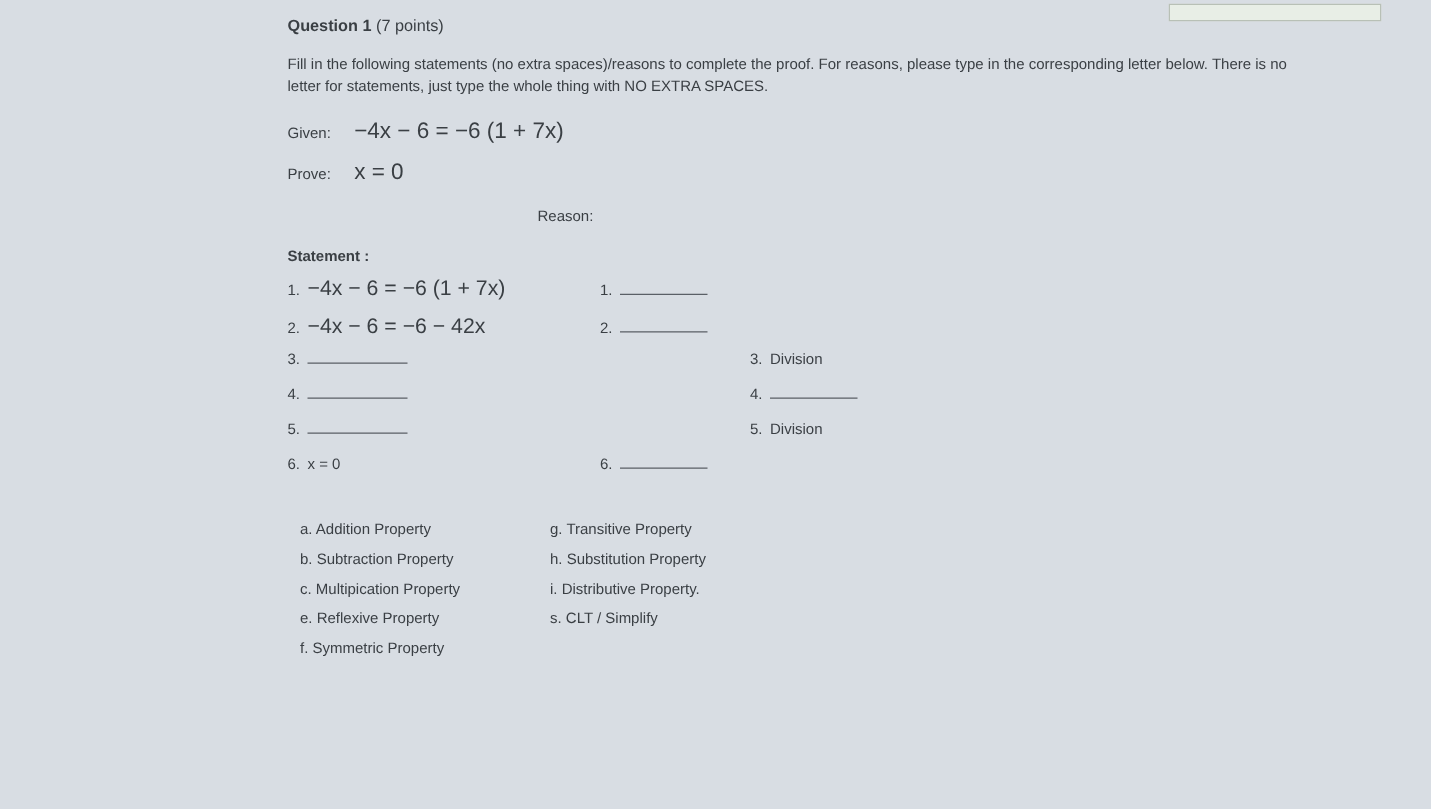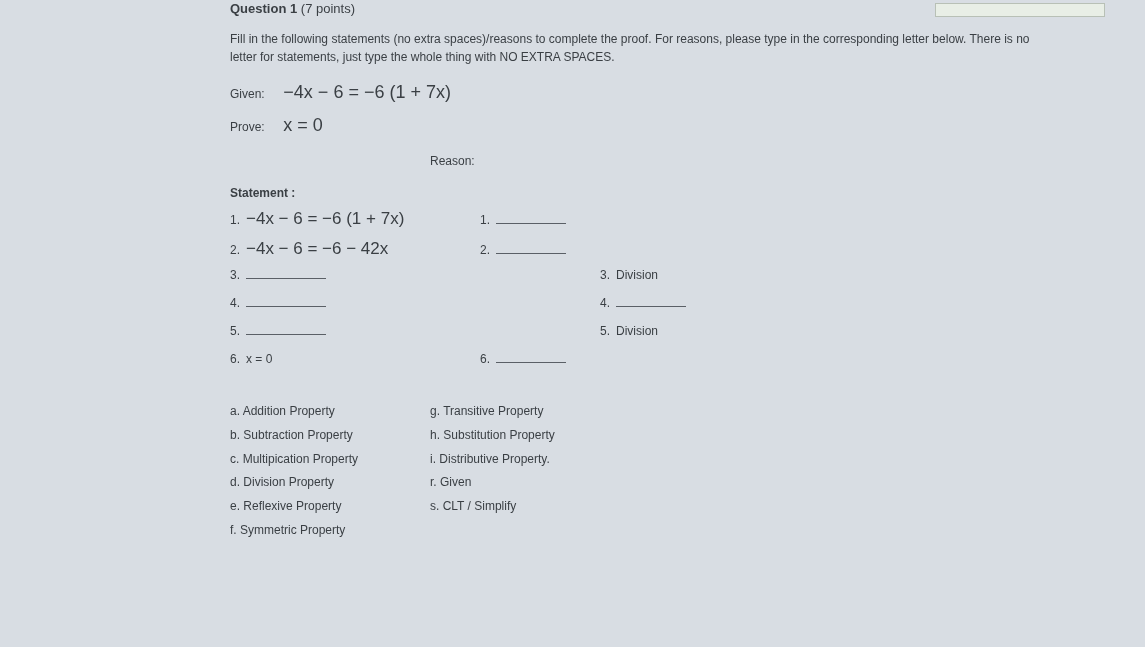--- a/index.html
+++ b/index.html
@@ -10,21 +10,21 @@
       color: #3a3f44;
       font-size: 13px;
       line-height: 1.4;
       padding: 0;
       width: 1145px;
       height: 647px;
       overflow: hidden;
     }
     .content {
       padding-left: 230px;
-      padding-top: 0;
+      padding-top: 12px;
     }
     .qheader {
       font-size: 13px;
       margin-bottom: 12px;
     }
     .qheader .qtitle {
       font-weight: 600;
     }
     .instructions {
       font-size: 12px;
@@ -88,21 +88,21 @@
       min-width: 80px;
       height: 12px;
       vertical-align: bottom;
     }
     .blank.short { min-width: 70px; }
     .answer-key {
       margin-top: 30px;
     }
     .key-row {
       display: flex;
-      margin: 7px 0;
+      margin: 7px 10px;
       font-size: 12px;
     }
     .key-left {
       width: 200px;
     }
     .key-right {}
     .top-right-box {
       position: absolute;
       top: 3px;
       right: 40px;
@@ -220,24 +220,20 @@
     </div>
     <div class="key-row">
       <div class="key-left">b. Subtraction Property</div>
       <div class="key-right">h. Substitution Property</div>
     </div>
     <div class="key-row">
       <div class="key-left">c. Multipication Property</div>
       <div class="key-right">i. Distributive Property.</div>
     </div>
     <div class="key-row">
-      <div class="key-left">d. Division Property</div>
-      <div class="key-right">r. Given</div>
-    </div>
-    <div class="key-row">
       <div class="key-left">e. Reflexive Property</div>
       <div class="key-right">s. CLT / Simplify</div>
     </div>
     <div class="key-row">
       <div class="key-left">f. Symmetric Property</div>
       <div class="key-right"></div>
     </div>
   </div>
 
 </div>

